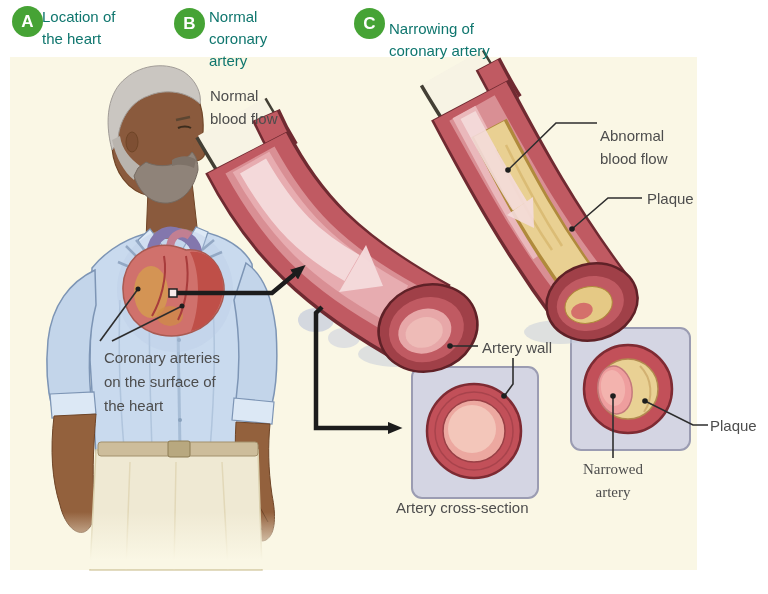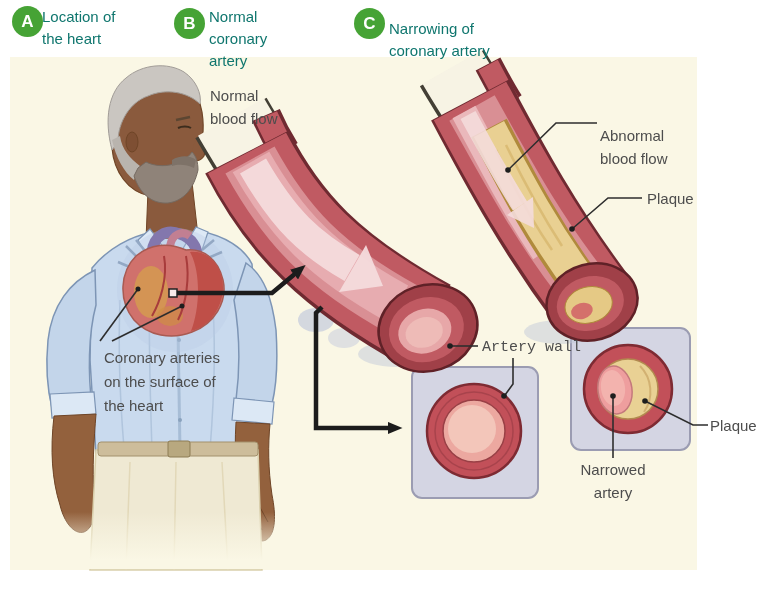--- a/index.html
+++ b/index.html
@@ -12,24 +12,24 @@
          justify-content:center;}
   .badge-a{left:12px;top:6px;} .badge-b{left:174px;top:8px;} .badge-c{left:354px;top:8px;}
   .legend-label{position:absolute;font-size:15px;line-height:22px;color:#0f766e;
                 white-space:pre-line;}
   .legend-label-a{left:42px;top:6px;} .legend-label-b{left:209px;top:6px;}
   .legend-label-c{left:389px;top:18px;}
   .lbl{position:absolute;font-size:15px;line-height:23px;color:#4d4d4d;white-space:pre-line;}
   .lbl-normal-flow{left:210px;top:84px;}
   .lbl-abnormal-flow{left:600px;top:124px;}
   .lbl-plaque-upper{left:647px;top:187px;}
-  .lbl-artery-wall{left:482px;top:336px;font-family:Liberation Mono, monospace;}
+  .lbl-artery-wall{left:482px;top:336px;}
   .lbl-coronary{left:88px;top:346px;line-height:24px;margin-left:16px;}
   .lbl-cross-section{left:396px;top:496px;}
-  .lbl-narrowed{left:570px;top:458px;width:86px;text-align:center;}
+  .lbl-narrowed{left:570px;top:458px;width:86px;text-align:center;font-family:Liberation Serif, serif;}
   .lbl-plaque-lower{left:710px;top:414px;}
 </style>
 </head>
 <body>
 
 <div class="stage">
   <div class="panel"></div>
 
   <svg class="art" width="768" height="594" viewBox="0 0 768 594">
     <defs>
@@ -211,16 +211,17 @@
 
   <div class="lbl lbl-normal-flow">Normal
 blood flow</div>
   <div class="lbl lbl-abnormal-flow">Abnormal
 blood flow</div>
   <div class="lbl lbl-plaque-upper">Plaque</div>
   <div class="lbl lbl-artery-wall">Artery wall</div>
   <div class="lbl lbl-coronary">Coronary arteries
 on the surface of
 the heart</div>
+  <div class="lbl lbl-cross-section">Artery cross-section</div>
   <div class="lbl lbl-narrowed">Narrowed
 artery</div>
   <div class="lbl lbl-plaque-lower">Plaque</div>
 </div>
 
 </body></html>

